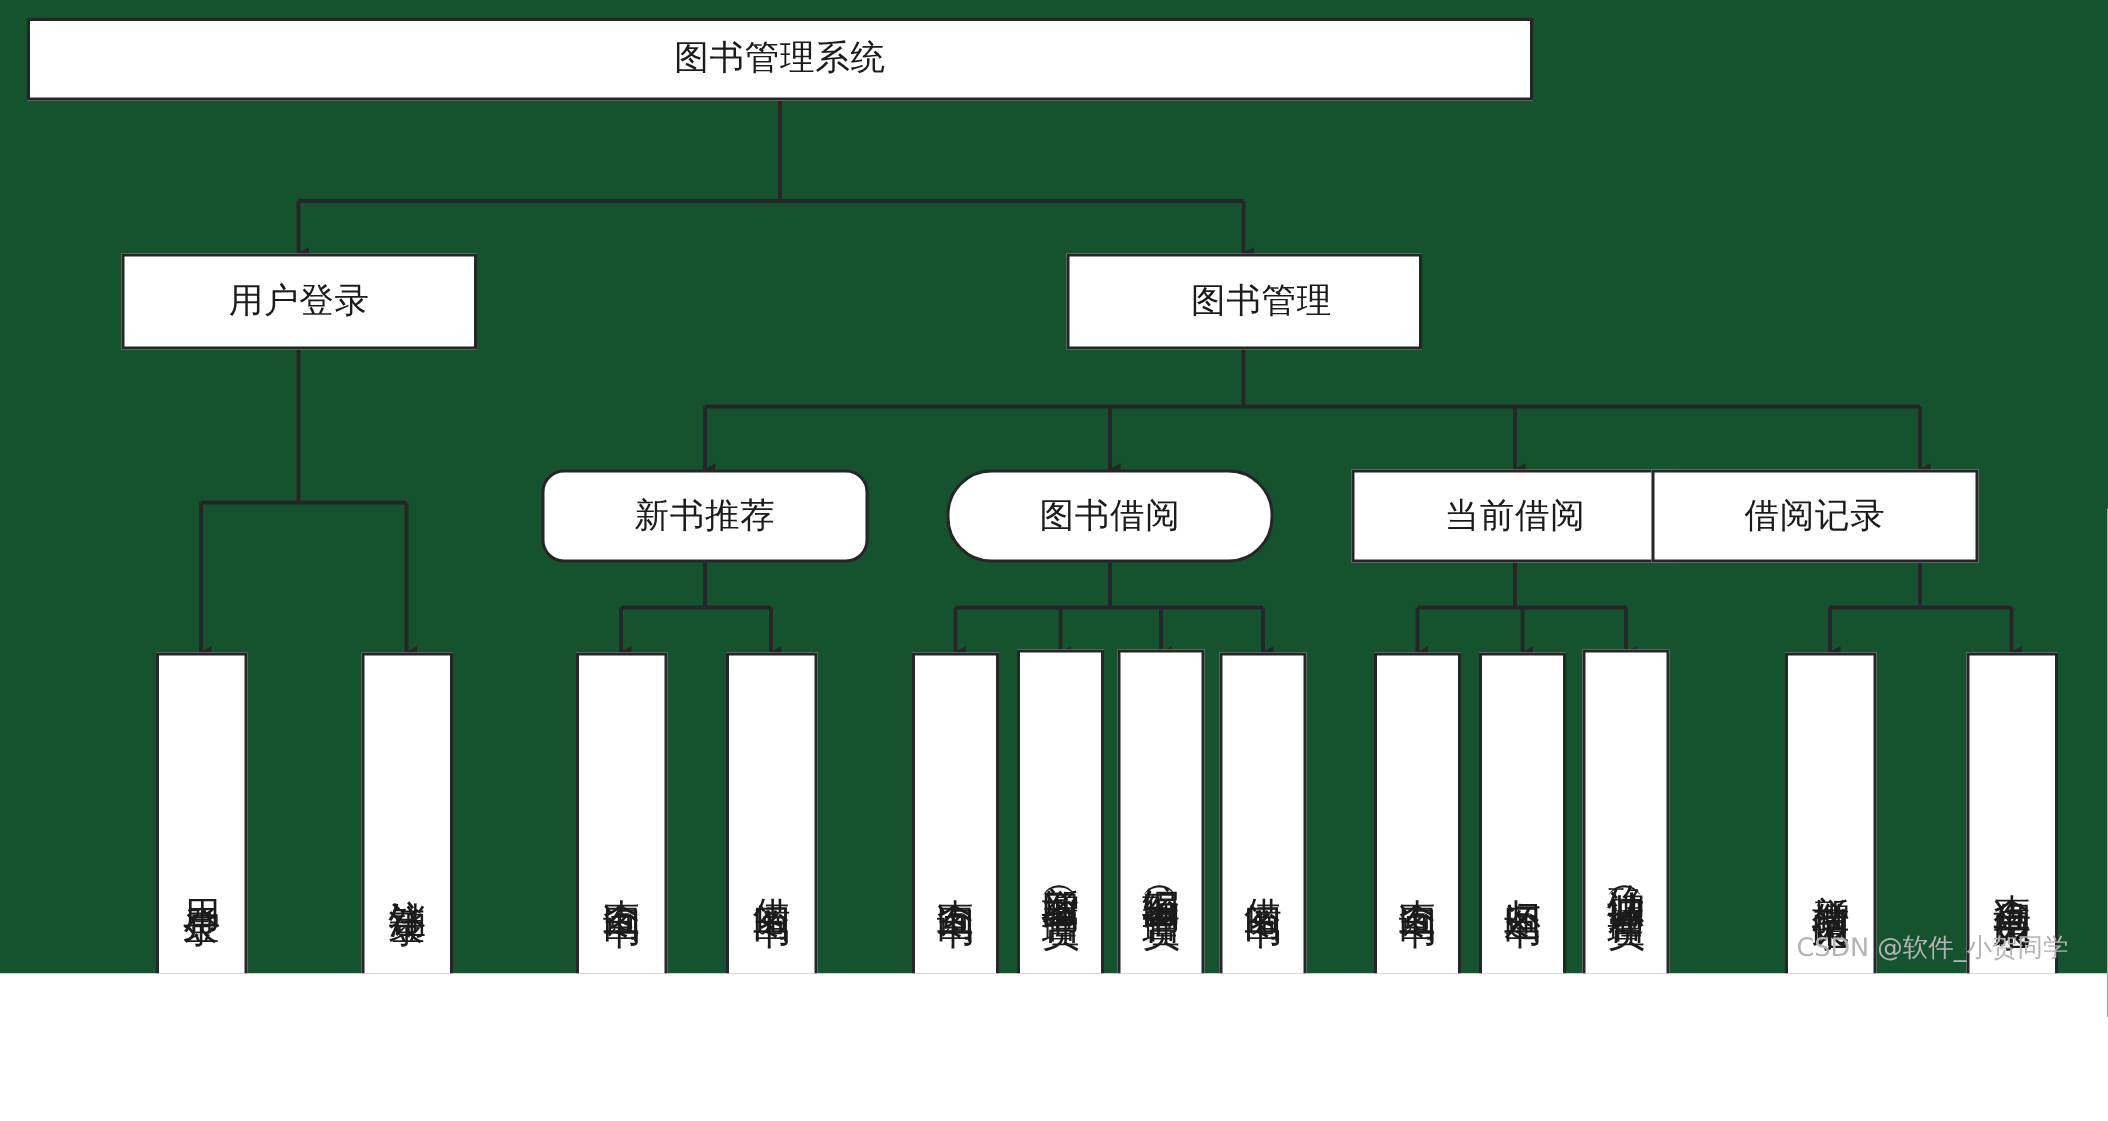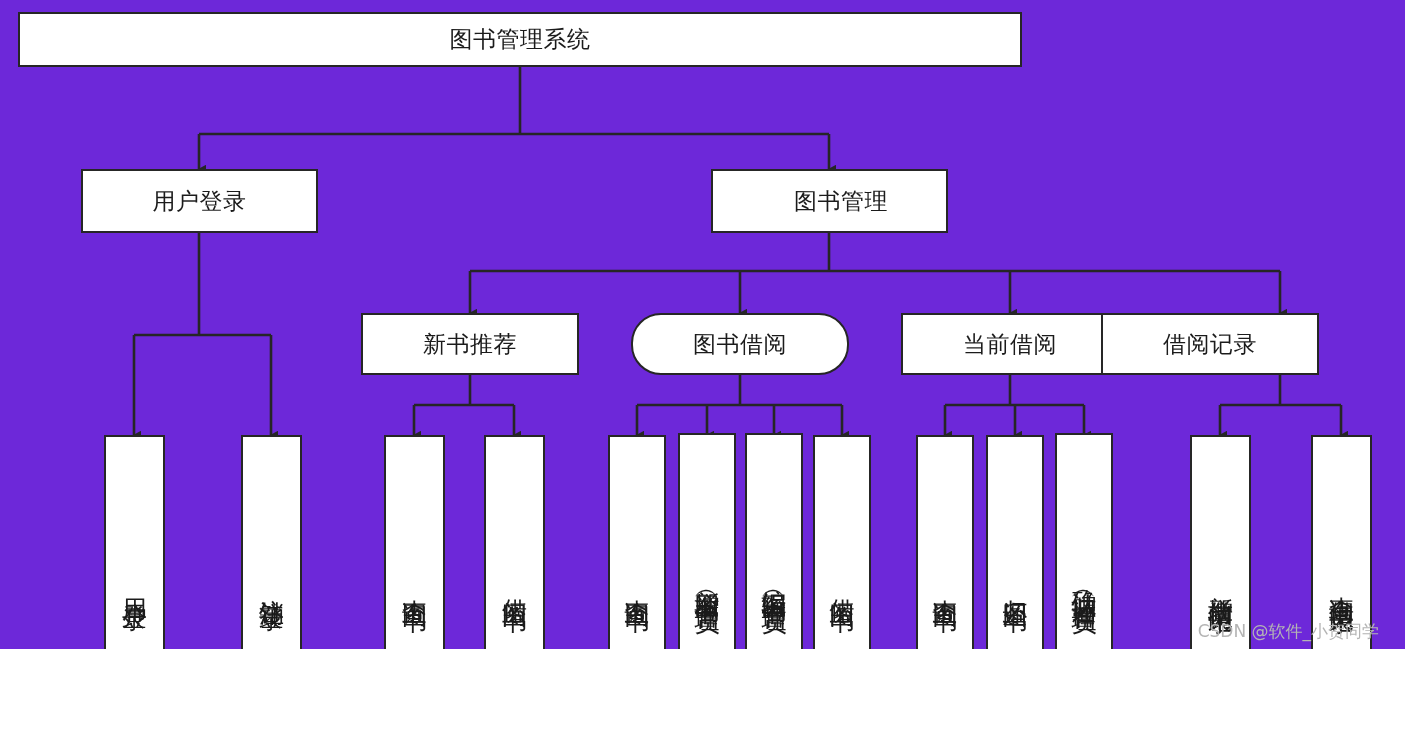--- a/index.html
+++ b/index.html
@@ -7,21 +7,21 @@
     padding: 0;
     background: #ffffff;
   }
   body {
     font-family: "DejaVu Sans", "Liberation Sans", sans-serif;
   }
   #canvas {
     position: relative;
     width: 1405px;
     height: 649px;
-    background: #6d28d9;
+    background: #14532d;
     overflow: hidden;
   }
   #diagram-svg {
     position: absolute;
     left: 0;
     top: 0;
     width: 1405px;
     height: 747px;
   }
   .node {
@@ -115,21 +115,21 @@
   <div id="nodes-layer">
       <div class="node horiz" style="left: 18px; top: 12px; width: 1004px; height: 55px;">
         <span class="lbl">图书管理系统</span>
       </div>
       <div class="node horiz" style="left: 81px; top: 169px; width: 237px; height: 64px;">
         <span class="lbl">用户登录</span>
       </div>
       <div class="node horiz" style="left: 711px; top: 169px; width: 237px; height: 64px; padding-left: 23px;">
         <span class="lbl">图书管理</span>
       </div>
-      <div class="node horiz" style="left: 361px; top: 313px; width: 218px; height: 62px;">
+      <div class="node horiz" style="left: 361px; top: 313px; width: 218px; height: 62px; border-radius: 15px;">
         <span class="lbl">新书推荐</span>
       </div>
       <div class="node horiz" style="left: 631px; top: 313px; width: 218px; height: 62px; border-radius: 30px;">
         <span class="lbl">图书借阅</span>
       </div>
       <div class="node horiz" style="left: 901px; top: 313px; width: 218px; height: 62px;">
         <span class="lbl">当前借阅</span>
       </div>
       <div class="node horiz" style="left: 1101px; top: 313px; width: 218px; height: 62px;">
         <span class="lbl">借阅记录</span>

